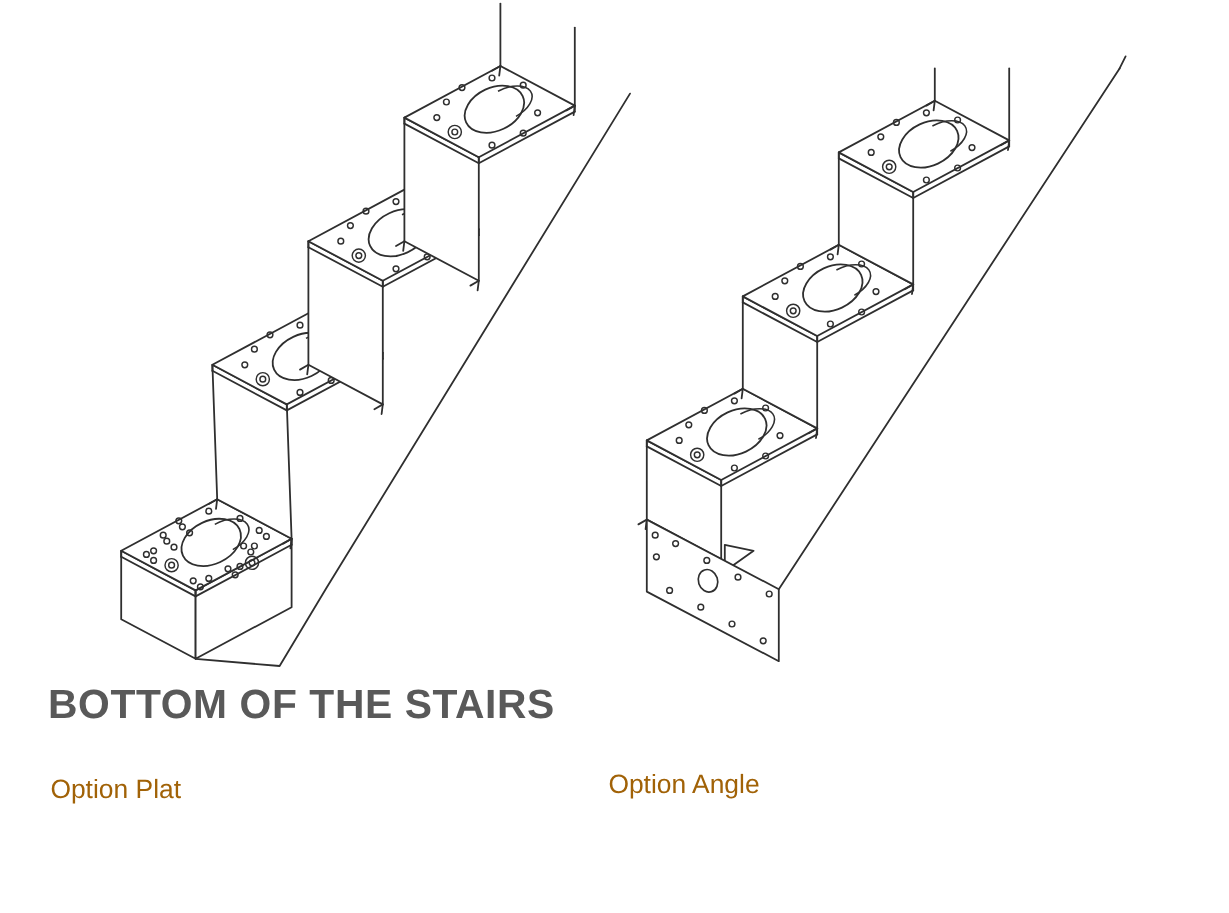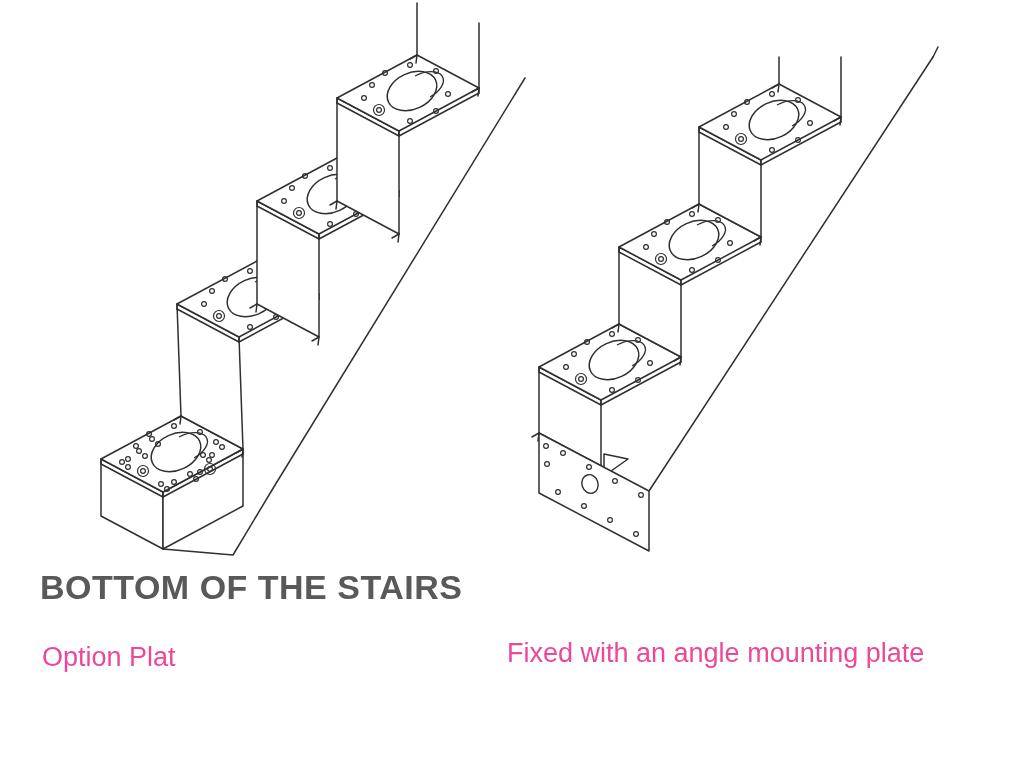--- a/index.html
+++ b/index.html
@@ -7,21 +7,21 @@
     width:1024px;height:761px;background:#ffffff;overflow:hidden;
     font-family:"Liberation Sans", sans-serif;
   }
   .stage{position:relative;width:1024px;height:750px;background:#ffffff;text-align:center;}
   #diagram{position:absolute;left:0;top:0;}
   .heading{
     position:absolute;left:40px;top:568px;
     font-size:34px;font-weight:700;letter-spacing:0.5px;
     color:#595959;white-space:nowrap;
   }
-  .caption{position:absolute;font-size:27px;color:#ec4899;line-height:35px;white-space:nowrap;}
+  .caption{position:absolute;font-size:22px;color:#a16207;line-height:35px;white-space:nowrap;}
   .caption-left{left:42px;top:640px;}
   .caption-right{left:507px;top:636px;}
 </style>
 </head>
 <body>
 
 <div class="stage">
   <svg id="diagram" width="1024" height="761" viewBox="0 0 1024 761">
     <g id="fig-left">
         <polyline points="525,78 272,490 233,555 163,549" fill="none" stroke="#2f2f2f" stroke-width="1.5" stroke-linejoin="round" stroke-linecap="round"></polyline>
@@ -224,15 +224,15 @@
       </g>
   </svg>
 
   <div class="heading">BOTTOM OF THE STAIRS</div>
 
   <div class="caption caption-left">
     <div>Option Plat</div>
   </div>
 
   <div class="caption caption-right">
-    <div>Fixed with an angle mounting plate</div>
+    <div>Option Angle</div>
   </div>
 </div>
 
 </body></html>

